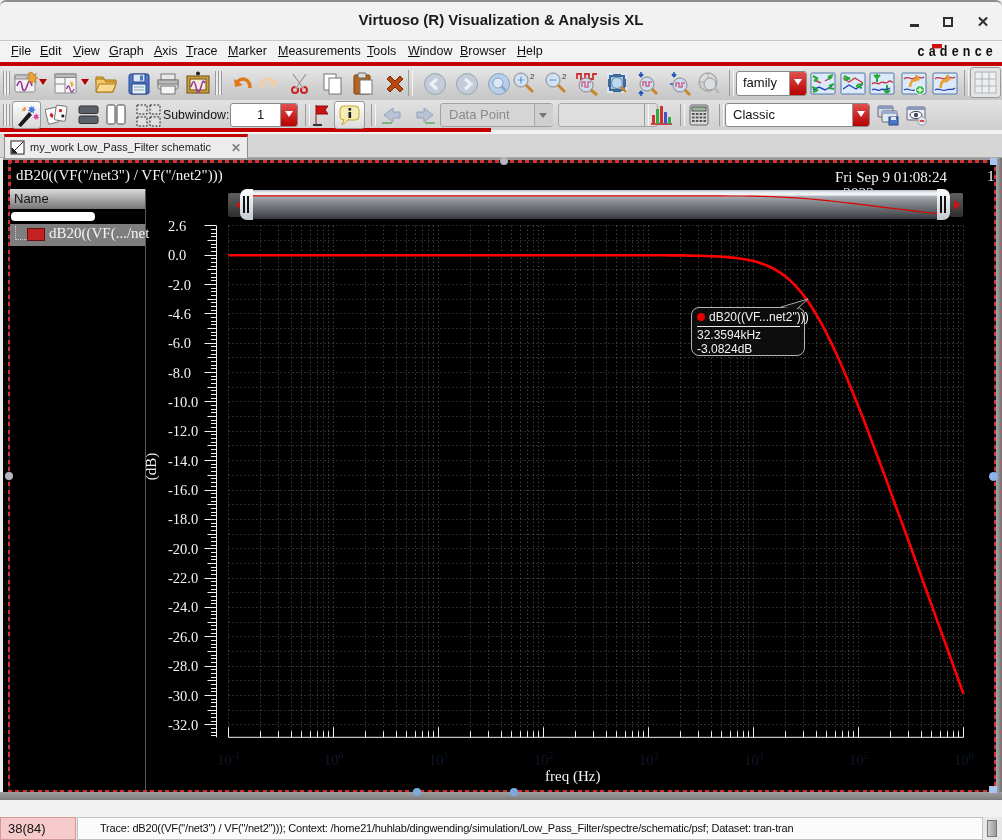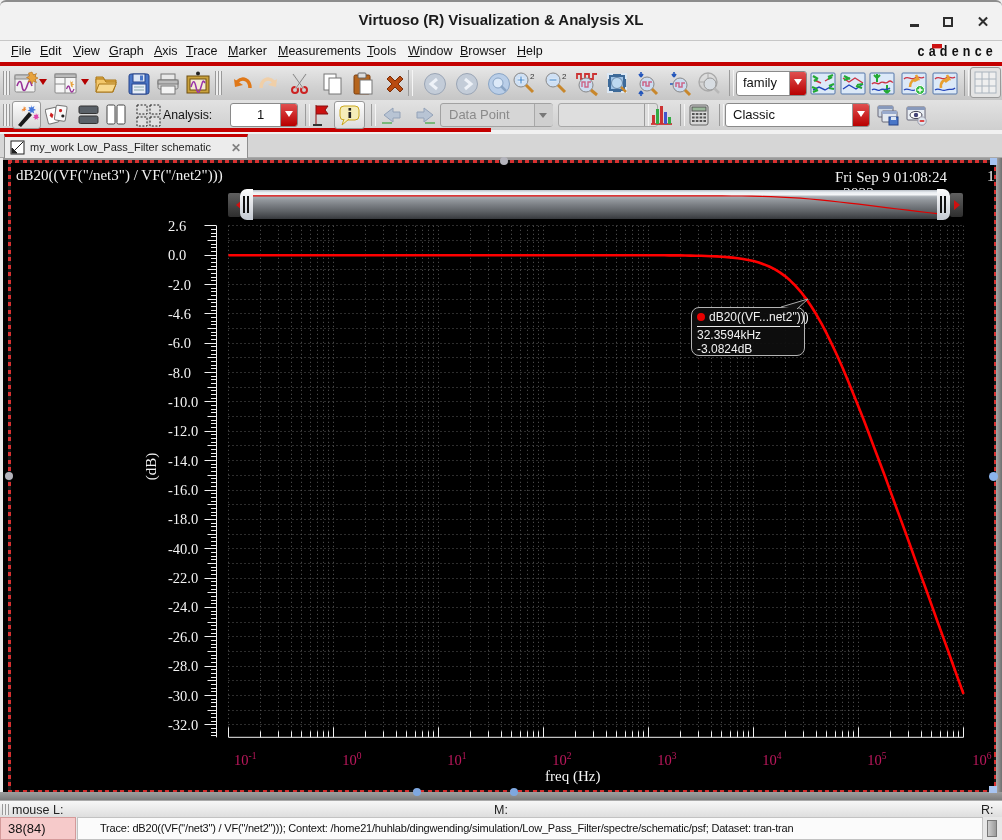--- a/index.html
+++ b/index.html
@@ -37,21 +37,21 @@
 .mqh{position:absolute;left:0;width:988px;height:2.5px;background:repeating-linear-gradient(90deg,#d83030 0 4px,#181818 4px 7.5px)}
 .mqv{position:absolute;top:0;width:2.5px;height:632px;background:repeating-linear-gradient(180deg,#d83030 0 4px,#181818 4px 7.5px)}
 .plotsvg{position:absolute;left:0;top:158px}
 .minisvg{position:absolute;left:250px;top:188px;z-index:6}
 .serif{font-family:"Liberation Serif",serif;color:#f4f4f4}
 #gtitle{position:absolute;left:16px;top:167px;font-size:15px}
 #gdate{position:absolute;right:55px;top:169px;font-size:15px}
 #gdate2{position:absolute;left:843px;top:184px;font-size:15.5px;z-index:1}
 #gone{position:absolute;left:987px;top:167px;font-size:15.5px}
 .yl{position:absolute;left:168px;font-size:14.5px;font-family:"Liberation Serif",serif;color:#f4f4f4}
-.xl{position:absolute;top:751px;width:56px;text-align:right;font-size:14.5px;font-family:"Liberation Serif",serif;color:#be185d}
+.xl{position:absolute;top:751px;width:56px;text-align:center;font-size:14.5px;font-family:"Liberation Serif",serif;color:#0f172a}
 .xl sup{font-size:9.5px}
 #freqlab{position:absolute;left:545px;top:768px;width:100px;text-align:left;font-size:15px}
 #dblab{position:absolute;left:131px;top:458px;width:40px;text-align:center;font-size:15px;transform:rotate(-90deg)}
 
 #npanel{position:absolute;left:10px;top:189px;width:136px;height:601px;border-right:1px solid #5a5a5a;background:#000}
 #nhead{position:absolute;left:0;top:0;width:135px;height:20px;background:linear-gradient(#dcdcdc,#767676);color:#111;font-size:13px;padding:2px 0 0 4px}
 #npill{position:absolute;left:1px;top:23px;width:84px;height:9px;background:#fff;border-radius:4px}
 #nrow{position:absolute;left:0px;top:35px;width:135px;height:22px;background:#7e7e7e}
 #nsw{position:absolute;left:17px;top:4px;width:18px;height:13px;background:#c42222;border:1px solid #6e0f0f}
 #nrow .serif{position:absolute;left:39px;top:1px;font-size:15px;white-space:nowrap}
@@ -108,26 +108,20 @@
 <div id="tabbar">
  <div id="tab">
    <svg class="abs" style="left:5px;top:3px" width="15" height="15">
           <rect x="1" y="1" width="13" height="13" fill="#fff" stroke="#222"></rect>
           <path d="M2 13L13 2M2 13L2 8L7 13Z" stroke="#222" fill="#222"></path>
         </svg>
    <span class="abs" style="left:25px;top:4px;font-size:11px">my_work Low_Pass_Filter schematic</span>
    <span class="abs" style="left:226px;top:4px;color:#808080;font-weight:bold;font-size:12px">✕</span>
  </div>
 </div>
-<div id="sb1">
- <div class="grip" style="left:2px;top:3px;height:11px"></div>
- <span class="abs" style="left:12px;top:2px">mouse L:</span>
- <span class="abs" style="left:494px;top:2px">M:</span>
- <span class="abs" style="left:981px;top:2px">R:</span>
-</div>
 <div id="sb2">
  <div class="pink">38(84)</div>
  <div class="msg">Trace: dB20((VF("/net3") / VF("/net2"))); Context: /home21/huhlab/dingwending/simulation/Low_Pass_Filter/spectre/schematic/psf; Dataset: tran-tran</div>
  <div class="thumb"></div>
 </div>
 <div class="grip" style="left:3px;top:71px;height:24px"></div>
 <svg class="ticon" style="left:13px;top:71px" width="26" height="26" viewBox="0 0 26 26">
       <rect x="2" y="4" width="20" height="17" rx="1.5" fill="#f2f2f2" stroke="#8a8a8a"></rect>
       <rect x="2" y="4" width="20" height="4" fill="#c9c9c9" stroke="#8a8a8a"></rect>
 <path d="M4 15c2-6 4-6 5 0s3 6 5 0 3-6 5 0" stroke="#993399" stroke-width="1.6" fill="none"></path>
@@ -327,21 +321,21 @@
       <rect x="13" y="2" width="8" height="19" rx="1.5" fill="#fff" stroke="#444"></rect>
     </svg>
 <svg class="ticon" style="left:135px;top:103px" width="28" height="26" viewBox="0 0 28 26">
       <g fill="#e0e0e0" stroke="#222" stroke-dasharray="2 1.6">
         <rect x="2" y="2" width="10" height="9"></rect>
         <rect x="15" y="2" width="10" height="9"></rect>
         <rect x="2" y="14" width="10" height="9"></rect>
         <rect x="15" y="14" width="10" height="9"></rect>
       </g>
     </svg>
-<div class="abs" style="left:163px;top:108px;font-size:12.3px;color:#111">Analysis:</div>
+<div class="abs" style="left:163px;top:108px;font-size:12.3px;color:#111">Subwindow:</div>
 <div class="combo" style="left:230px;top:103px;width:68px;height:24px">
       <span class="abs" style="left:26px;top:3px">1</span>
       <span class="cbtn"></span>
     </div>
 <div class="sep" style="left:305px;top:104px;height:22px"></div>
 <svg class="ticon" style="left:311px;top:103px" width="22" height="24" viewBox="0 0 22 24">
       <path d="M5 2v20M5 3h12l-3 4 3 4H5" fill="#cc1111" stroke="#881111"></path>
       <path d="M2 22h9" stroke="#333" stroke-width="2"></path>
     </svg>
 <div class="abs" style="left:334px;top:101px;width:31px;height:28px;background:linear-gradient(#fefefe,#dcdcdc);border:1px solid #999;border-radius:3px"></div>
@@ -434,37 +428,46 @@
 <path d="M228.5 255.2L233.8 255.2L239.0 255.2L244.2 255.2L249.5 255.2L254.8 255.2L260.0 255.2L265.2 255.2L270.5 255.2L275.8 255.2L281.0 255.2L286.2 255.2L291.5 255.2L296.8 255.2L302.0 255.2L307.2 255.2L312.5 255.2L317.8 255.2L323.0 255.2L328.2 255.2L333.5 255.2L338.8 255.2L344.0 255.2L349.2 255.2L354.5 255.2L359.8 255.2L365.0 255.2L370.2 255.2L375.5 255.2L380.8 255.2L386.0 255.2L391.2 255.2L396.5 255.2L401.8 255.2L407.0 255.2L412.2 255.2L417.5 255.2L422.8 255.2L428.0 255.2L433.2 255.2L438.5 255.2L443.8 255.2L449.0 255.2L454.2 255.2L459.5 255.2L464.8 255.2L470.0 255.2L475.2 255.2L480.5 255.2L485.8 255.2L491.0 255.2L496.2 255.2L501.5 255.2L506.8 255.2L512.0 255.2L517.2 255.2L522.5 255.2L527.8 255.2L533.0 255.2L538.2 255.2L543.5 255.2L548.8 255.2L554.0 255.2L559.2 255.2L564.5 255.2L569.8 255.2L575.0 255.2L580.2 255.2L585.5 255.2L590.8 255.2L596.0 255.2L601.2 255.2L606.5 255.2L611.8 255.2L617.0 255.2L622.2 255.2L627.5 255.2L632.8 255.2L638.0 255.2L643.2 255.2L648.5 255.3L653.8 255.3L659.0 255.3L664.2 255.3L669.5 255.4L674.8 255.4L680.0 255.4L685.2 255.5L690.5 255.6L695.8 255.7L701.0 255.8L706.2 256.0L711.5 256.2L716.8 256.4L722.0 256.7L727.2 257.1L732.5 257.6L737.8 258.2L743.0 259.0L748.2 260.0L753.5 261.1L758.8 262.6L764.0 264.4L769.2 266.5L774.5 269.2L779.8 272.4L785.0 276.1L790.2 280.6L795.5 285.8L800.8 291.8L806.0 298.6L811.2 306.3L816.5 314.8L821.8 324.1L827.0 334.2L832.2 344.9L837.5 356.3L842.8 368.3L848.0 380.7L853.2 393.5L858.5 406.7L863.8 420.1L869.0 433.8L874.2 447.7L879.5 461.7L884.8 475.8L890.0 490.1L895.2 504.5L900.5 518.9L905.8 533.3L911.0 547.8L916.2 562.4L921.5 576.9L926.8 591.5L932.0 606.1L937.2 620.8L942.5 635.4L947.8 650.0L953.0 664.7L958.2 679.3L963.5 694.0" stroke="#ff0000" stroke-width="2.6" fill="none" stroke-linejoin="round"></path>
 </svg>
 <svg class="minisvg" width="700" height="32" viewBox="250 188 700 32">
 <path d="M253.0 195.8L262.8 195.8L272.5 195.8L282.3 195.8L292.1 195.8L301.9 195.8L311.6 195.8L321.4 195.8L331.2 195.8L340.9 195.8L350.7 195.8L360.5 195.8L370.3 195.8L380.0 195.8L389.8 195.8L399.6 195.8L409.3 195.8L419.1 195.8L428.9 195.8L438.7 195.8L448.4 195.8L458.2 195.8L468.0 195.8L477.7 195.8L487.5 195.8L497.3 195.8L507.1 195.8L516.8 195.8L526.6 195.8L536.4 195.8L546.1 195.8L555.9 195.8L565.7 195.8L575.5 195.8L585.2 195.8L595.0 195.8L604.8 195.8L614.5 195.8L624.3 195.8L634.1 195.8L643.9 195.8L653.6 195.8L663.4 195.8L673.2 195.8L682.9 195.8L692.7 195.8L702.5 195.8L712.3 195.9L722.0 195.9L731.8 196.0L741.6 196.0L751.3 196.2L761.1 196.4L770.9 196.7L780.7 197.1L790.4 197.6L800.2 198.2L810.0 199.0L819.7 199.9L829.5 200.9L839.3 202.0L849.1 203.1L858.8 204.2L868.6 205.4L878.4 206.6L888.1 207.8L897.9 209.0L907.7 210.1L917.5 211.3L927.2 212.5L937.0 213.7" stroke="#e00000" stroke-width="1.2" fill="none"></path>
 </svg>
 
 <div id="gtitle" class="serif">dB20((VF("/net3") / VF("/net2")))</div>
 <div id="gdate" class="serif">Fri Sep 9 01:08:24</div>
 <div id="gdate2" class="serif">2022</div>
 <div id="gone" class="serif">1</div>
+<div id="npanel">
+ <div id="nhead">Name</div>
+ <div id="npill"></div>
+ <div id="nrow">
+        <div id="tree"></div>
+        <div id="nsw"></div>
+        <div class="serif">dB20((VF(.../net</div>
+      </div>
+</div>
 <div id="sld-la"></div>
 <div class="sgrip" style="left:240px;border-radius:7px 0 0 7px"></div>
 <div id="sbar"></div>
 <div class="sgrip" style="left:937px;border-radius:0 7px 7px 0"></div>
 <div id="sld-ra"></div>
 <div class="yl" style="top:217.8px">2.6</div>
     <div class="yl" style="top:247.2px">0.0</div>
     <div class="yl" style="top:276.6px">-2.0</div>
     <div class="yl" style="top:305.9px">-4.6</div>
     <div class="yl" style="top:335.2px">-6.0</div>
     <div class="yl" style="top:364.6px">-8.0</div>
     <div class="yl" style="top:393.9px">-10.0</div>
     <div class="yl" style="top:423.3px">-12.0</div>
     <div class="yl" style="top:452.6px">-14.0</div>
     <div class="yl" style="top:482.0px">-16.0</div>
     <div class="yl" style="top:511.4px">-18.0</div>
-    <div class="yl" style="top:540.7px">-40.0</div>
+    <div class="yl" style="top:540.7px">-20.0</div>
     <div class="yl" style="top:570.0px">-22.0</div>
     <div class="yl" style="top:599.4px">-24.0</div>
     <div class="yl" style="top:628.8px">-26.0</div>
     <div class="yl" style="top:658.1px">-28.0</div>
     <div class="yl" style="top:687.5px">-30.0</div>
     <div class="yl" style="top:716.8px">-32.0</div>
 <div class="xl" style="left:200.5px">10<sup>-1</sup></div>
     <div class="xl" style="left:305.5px">10<sup>0</sup></div>
     <div class="xl" style="left:410.5px">10<sup>1</sup></div>
     <div class="xl" style="left:515.5px">10<sup>2</sup></div>

